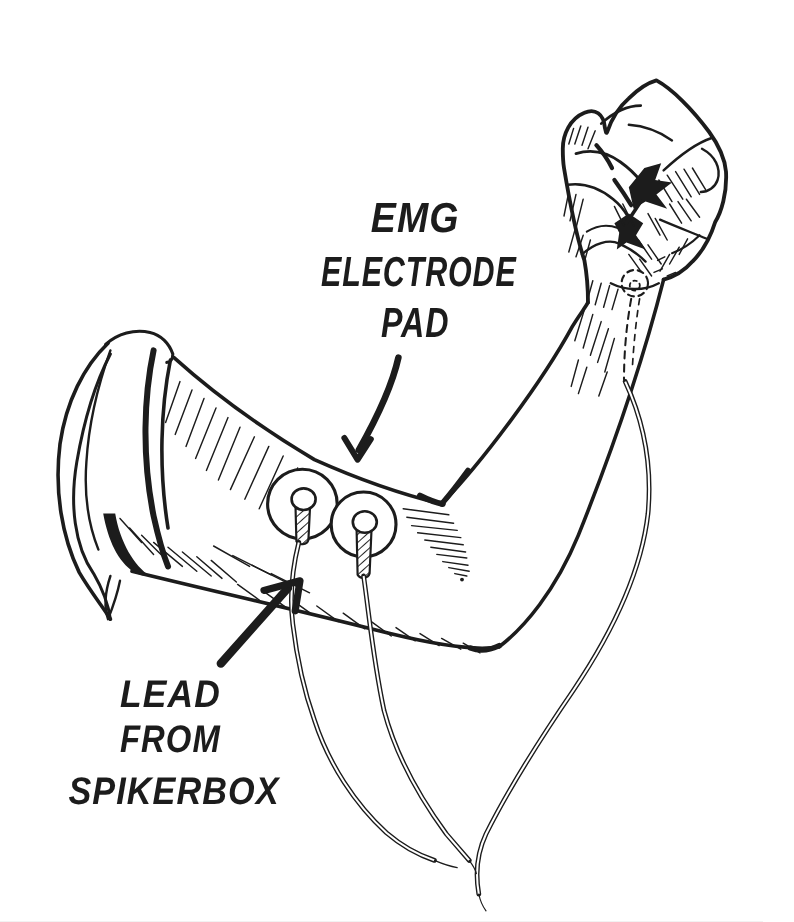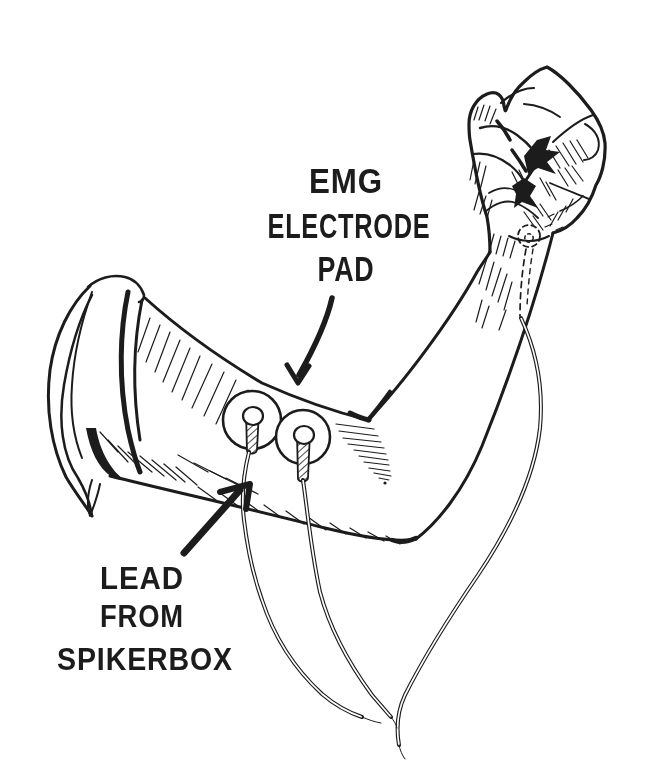--- a/index.html
+++ b/index.html
@@ -1,19 +1,20 @@
 <!DOCTYPE html>
 <html><head>
 <meta charset="utf-8">
 <style>
   html,body{margin:0;padding:0;background:#e9e9e9;}
   .stage{
     width:662px;height:768px;margin:0 auto;position:relative;
     background:#ffffff;overflow:hidden;
     font-family:"Liberation Sans", sans-serif;
+    font-style:italic;
   }
   svg{display:block}
   .ink{stroke:#1c1c1c;fill:none;stroke-linecap:round;stroke-linejoin:round;}
   .hatch-line{stroke:#1c1c1c;stroke-width:1.2;fill:none;stroke-linecap:round;}
   .hand-label{
     font-family:"Liberation Sans", sans-serif;
     font-weight:bold;
     letter-spacing:1px;
   }
 </style>

